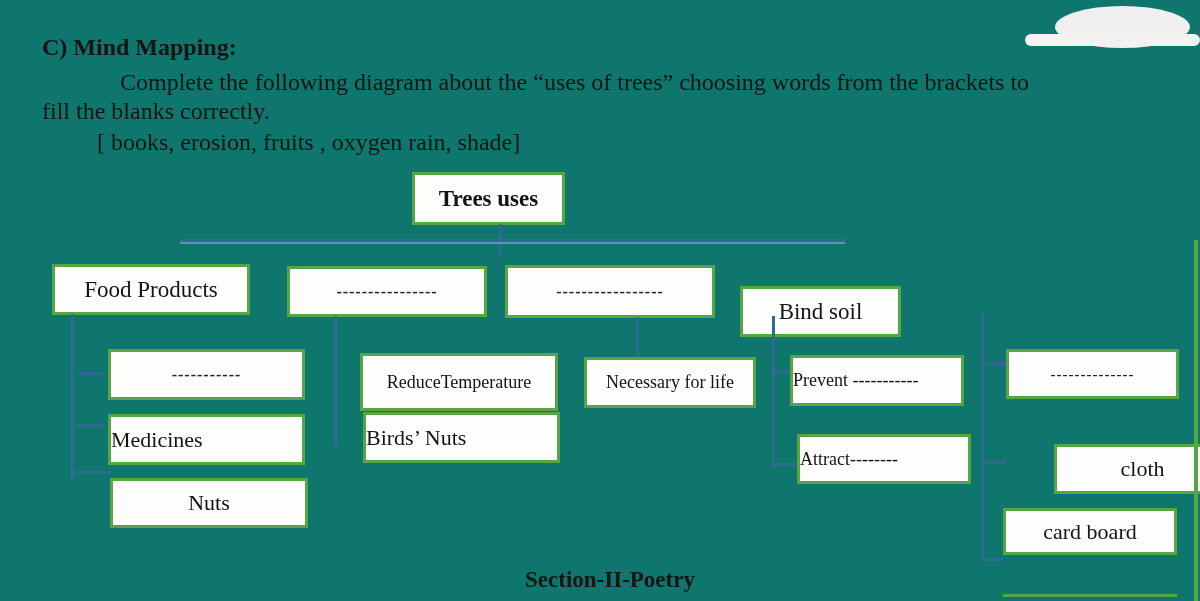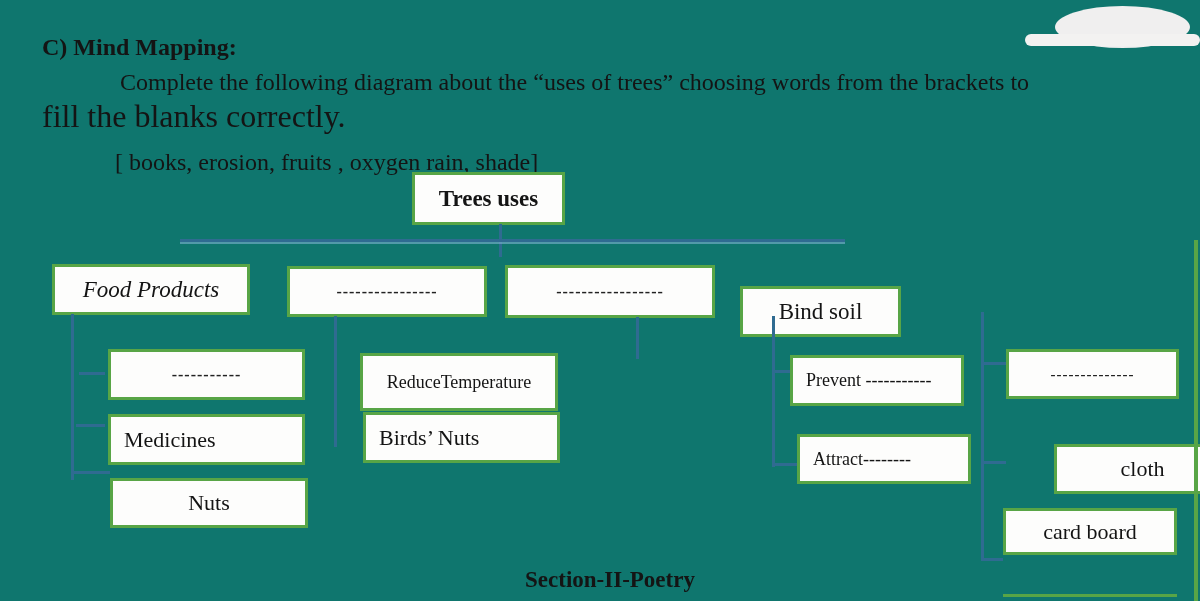--- a/index.html
+++ b/index.html
@@ -15,47 +15,47 @@
   }
   .txt{position:absolute;white-space:nowrap;}
   .gbox{
     position:absolute;box-sizing:border-box;
     border:3px solid var(--box-green);background:#fdfdfc;
     display:flex;align-items:center;justify-content:center;
     font-size:22px;color:var(--text);
   }
   .gbox.small{font-size:18px;}
   .gbox.dash{font-size:16px;font-weight:700;letter-spacing:1px;color:#222;}
-  .gbox.leftal{justify-content:flex-start;padding-left:13px;}
+  .gbox.leftal{justify-content:flex-start;}
   .vline,.hline,.tick{position:absolute;background:var(--line-blue);}
   .hline.main{box-shadow:0 2px 0 rgba(127,178,208,.6);}
   .greenline{position:absolute;background:var(--box-green);}
   .smudge{position:absolute;background:#f0efef;border-radius:50%;}
 </style>
 </head>
 <body>
 
 <div id="stage">
 
   <div class="smudge" style="left:1055px;top:6px;width:135px;height:42px;"></div>
   <div class="smudge" style="left:1025px;top:34px;width:175px;height:12px;border-radius:6px;background:#f3f2f1;"></div>
 
   <div class="txt" style="left:42px;top:34px;font-size:24px;font-weight:700;">C) Mind Mapping:</div>
   <div class="txt" style="left:120px;top:69px;font-size:24px;">Complete the following diagram about the “uses of trees” choosing words from the brackets to</div>
-  <div class="txt" style="left:42px;top:98px;font-size:32px;">fill the blanks correctly.</div>
-  <div class="txt" style="left:115px;top:129px;font-size:24px;margin-top:20px;">[ books, erosion, fruits , oxygen rain, shade]</div>
+  <div class="txt" style="left:42px;top:98px;font-size:24px;">fill the blanks correctly.</div>
+  <div class="txt" style="left:97px;top:129px;font-size:24px;">[ books, erosion, fruits , oxygen rain, shade]</div>
 
   <div class="gbox" style="left:412px;top:172px;width:153px;height:53px;font-weight:700;font-size:23px;">
     <span>Trees uses</span>
   </div>
 
   <div class="vline" style="left:499px;top:224px;width:3px;height:33px;"></div>
   <div class="hline main" style="left:180px;top:239px;width:665px;height:3px;"></div>
 
-  <div class="gbox" style="left:52px;top:264px;width:198px;height:51px;font-size:23px;font-style:italic;">
+  <div class="gbox" style="left:52px;top:264px;width:198px;height:51px;font-size:23px;">
     <span>Food Products</span>
   </div>
   <div class="gbox dash" style="left:287px;top:266px;width:200px;height:51px;">
     <span>----------------</span>
   </div>
   <div class="gbox dash" style="left:505px;top:265px;width:210px;height:53px;">
     <span>-----------------</span>
   </div>
   <div class="gbox" style="left:740px;top:266px;width:161px;height:51px;font-size:23px;margin-top:20px;">
     <span>Bind soil</span>
@@ -77,20 +77,23 @@
 
   <div class="vline" style="left:334px;top:316px;width:3px;height:131px;"></div>
   <div class="gbox small" style="left:360px;top:353px;width:198px;height:58px;">
     <span>ReduceTemperature</span>
   </div>
   <div class="gbox leftal" style="left:363px;top:412px;width:197px;height:51px;">
     <span>Birds’ Nuts</span>
   </div>
 
   <div class="vline" style="left:636px;top:317px;width:3px;height:42px;"></div>
+  <div class="gbox small" style="left:584px;top:357px;width:172px;height:51px;">
+    <span>Necessary for life</span>
+  </div>
 
   <div class="vline" style="left:772px;top:316px;width:3px;height:151px;"></div>
   <div class="tick" style="left:775px;top:370px;width:16px;height:3px;"></div>
   <div class="tick" style="left:772px;top:463px;width:26px;height:3px;"></div>
   <div class="gbox small leftal" style="left:790px;top:355px;width:174px;height:51px;">
     <span>Prevent  -----------</span>
   </div>
   <div class="gbox small leftal" style="left:797px;top:434px;width:174px;height:50px;">
     <span>Attract--------</span>
   </div>

